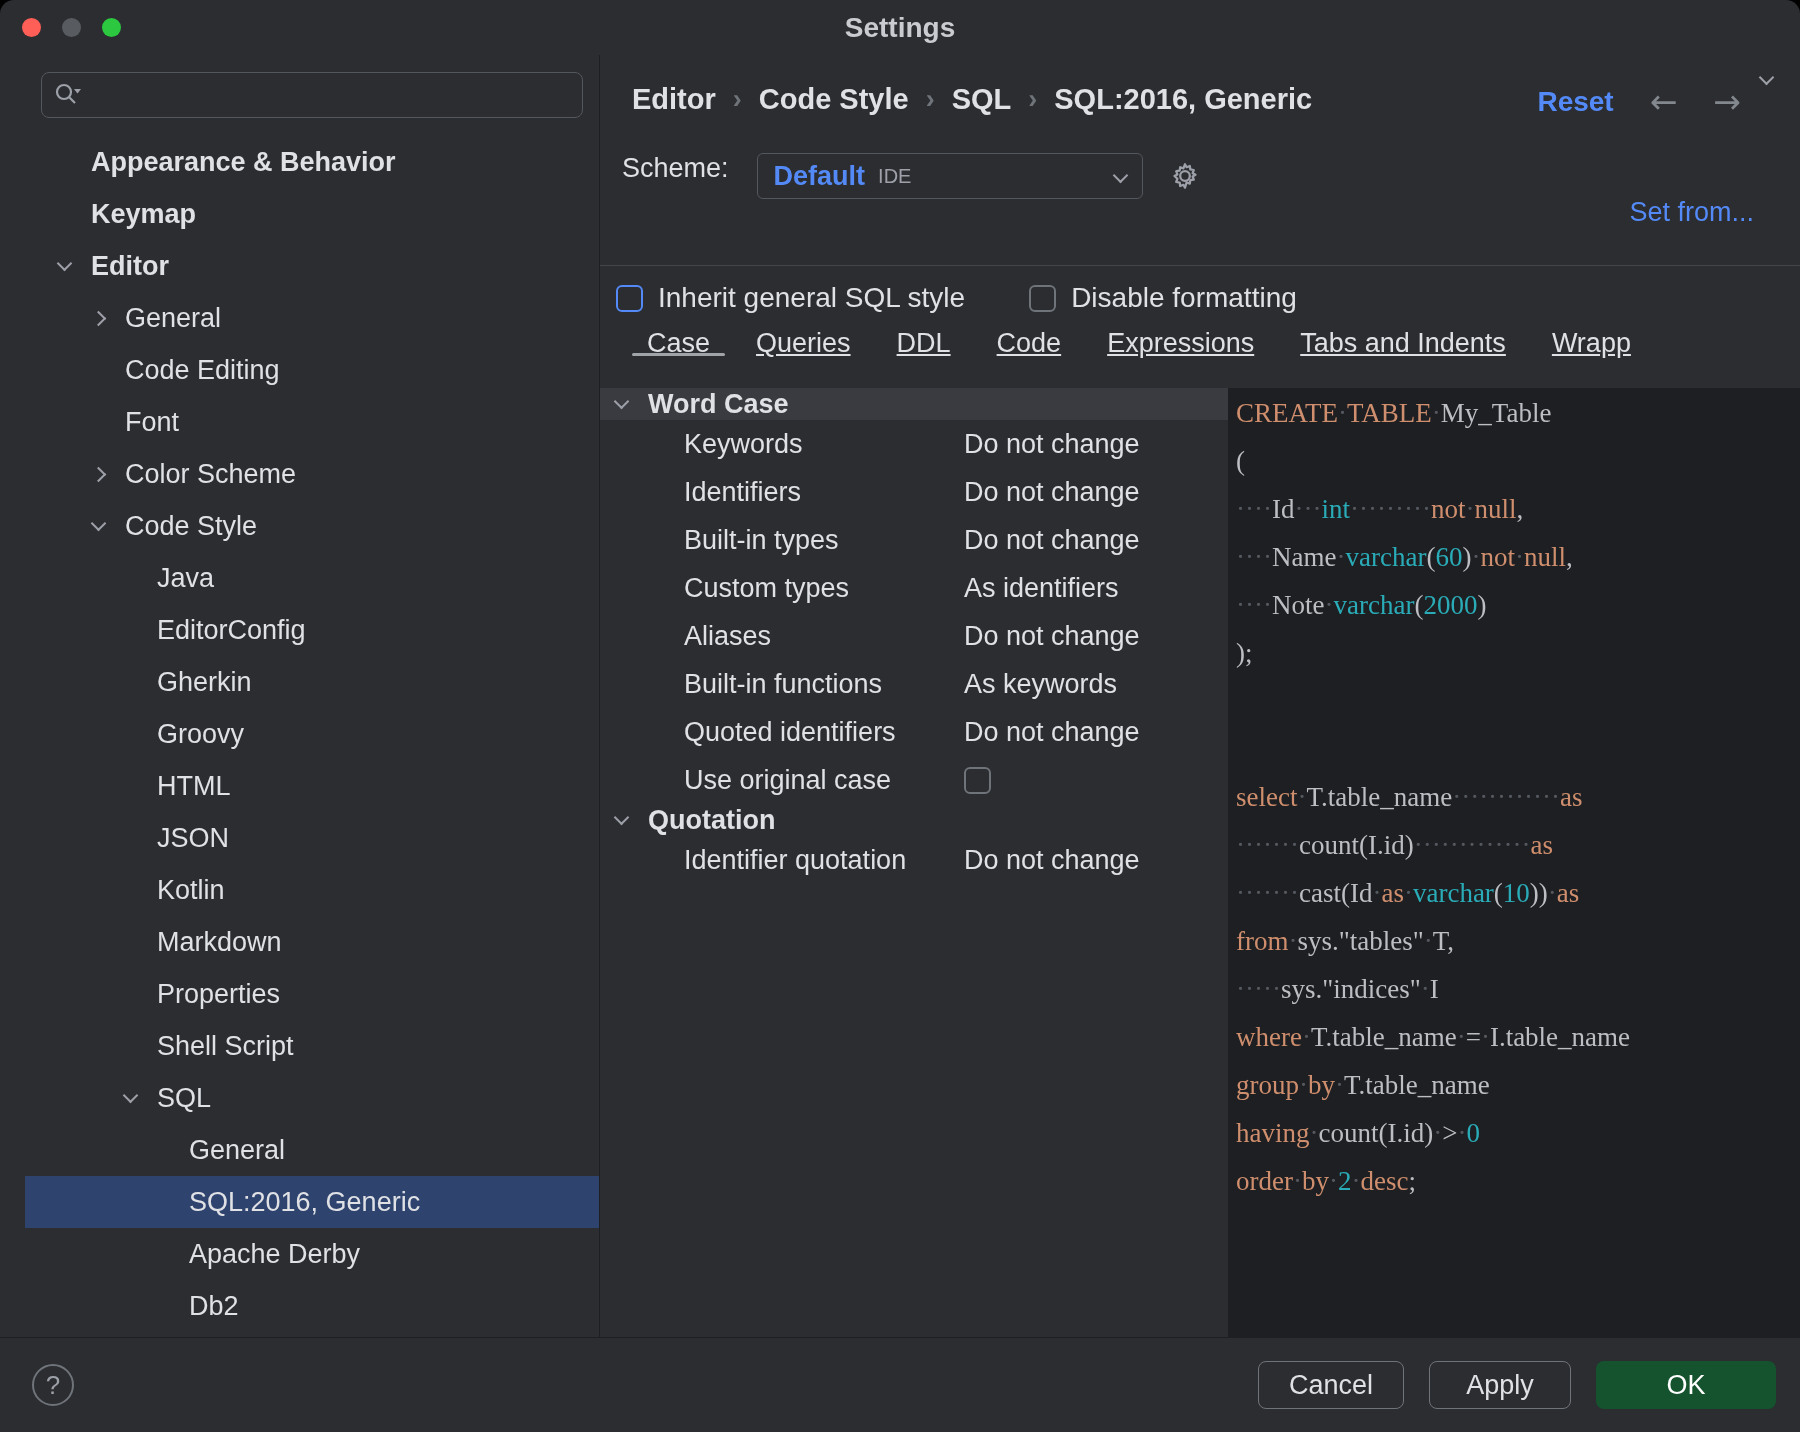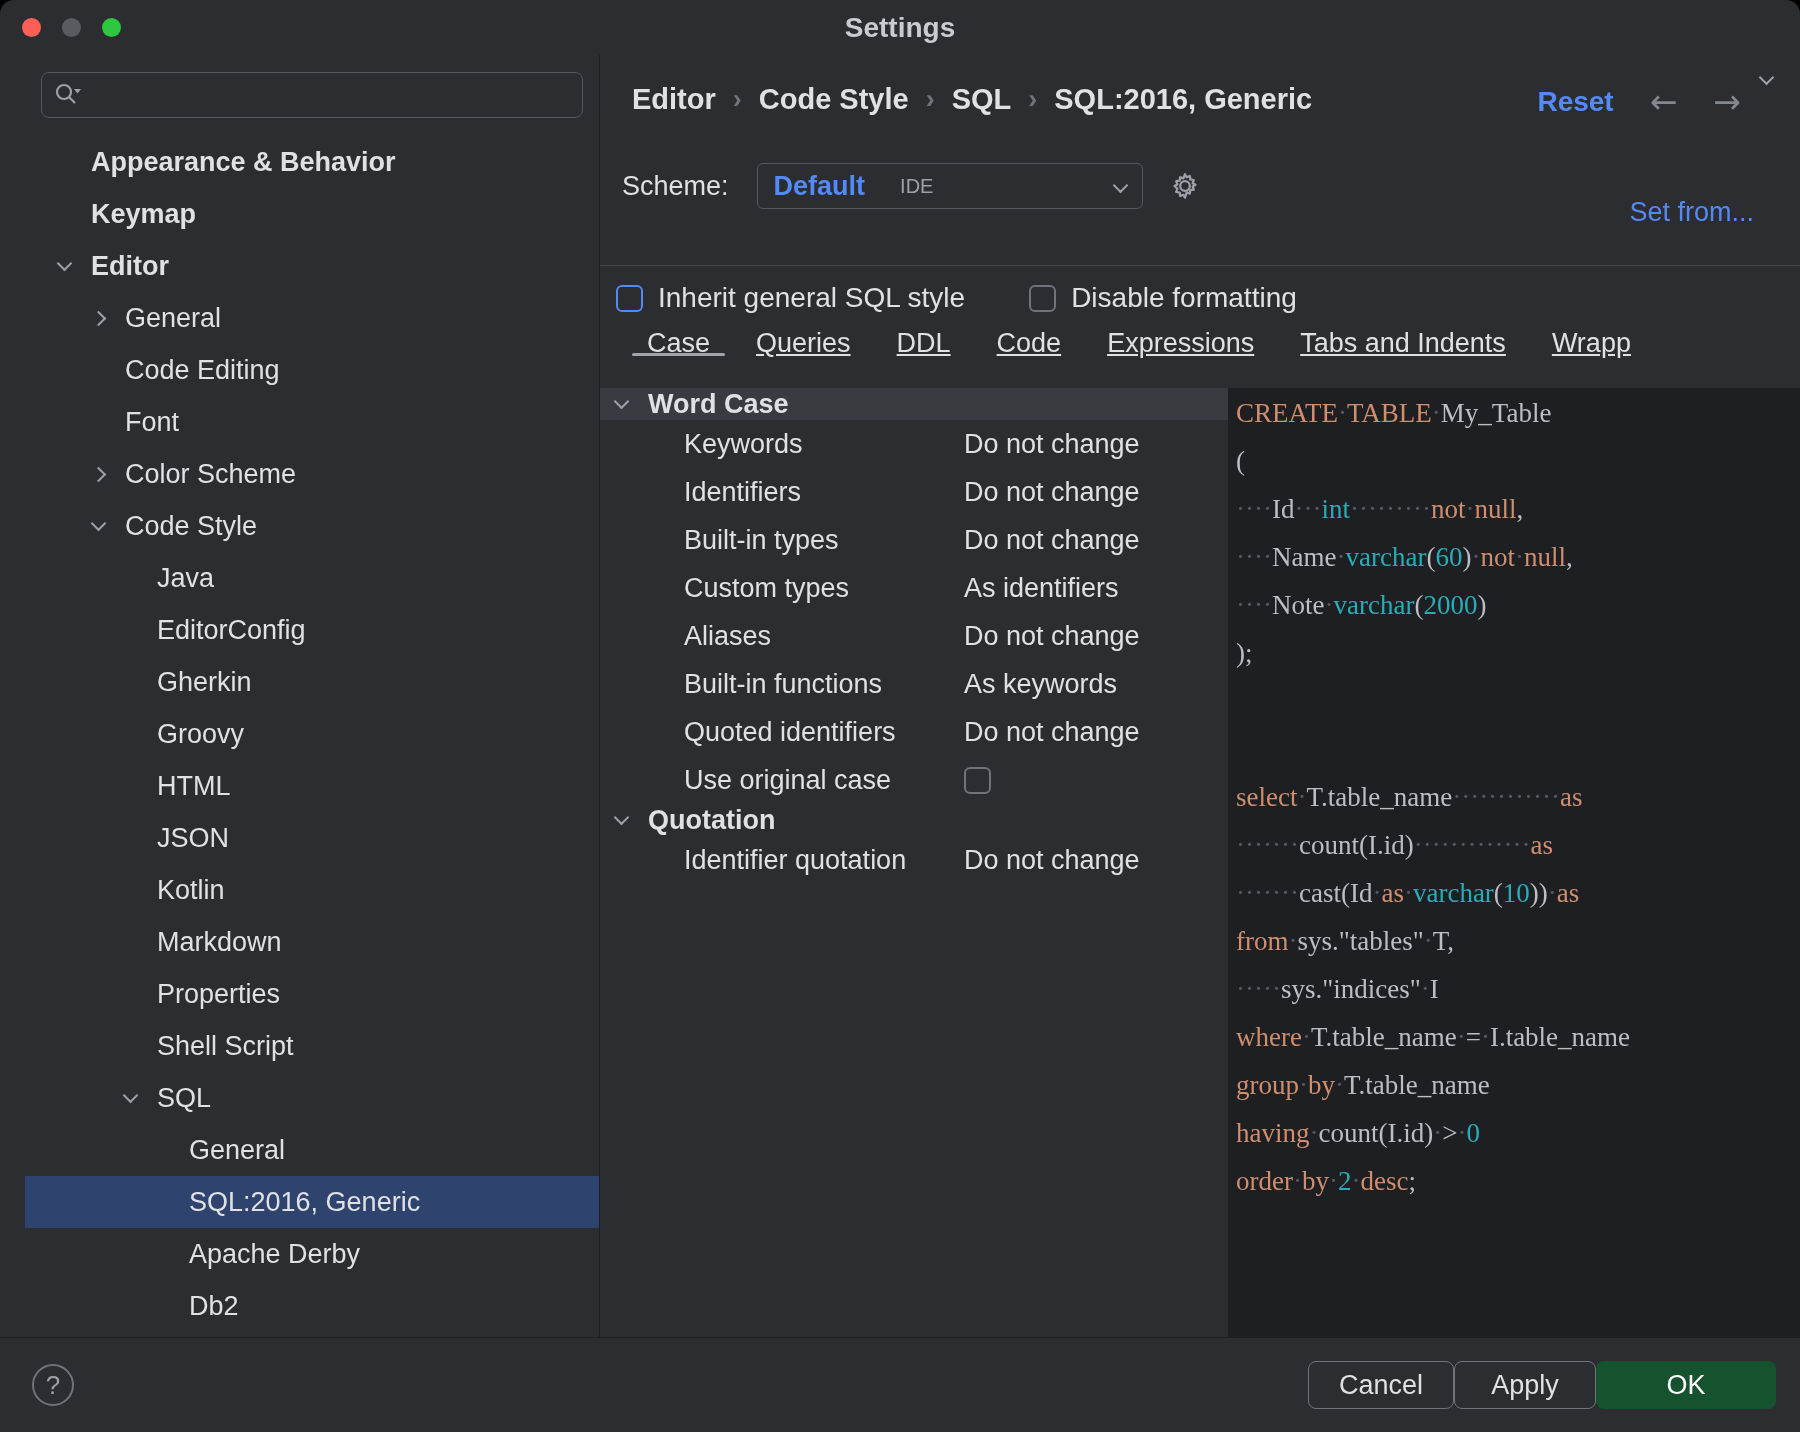--- a/index.html
+++ b/index.html
@@ -34,23 +34,23 @@
   .lvl4{padding-left:132px;}
 
   
   .content{flex:1;position:relative;background:#2B2D30;}
   .breadcrumb{position:absolute;left:32px;top:28px;font-size:29px;font-weight:bold;display:flex;align-items:center;gap:17px;}
   .crumb{color:#DFE1E5;}
   .crumb-sep{color:#6F737A;font-size:27px;}
   .header-actions{position:absolute;top:30px;right:59px;display:flex;align-items:center;gap:36px;}
   .reset{color:#548AF7;font-size:28px;font-weight:bold;}
   .nav-arrow{font-size:33px;color:#83878E;font-family:"DejaVu Sans",sans-serif;line-height:1;}
-  .scheme-row{position:absolute;top:108px;left:22px;right:0;height:46px;display:flex;align-items:center;}
+  .scheme-row{position:absolute;top:98px;left:22px;right:0;height:46px;display:flex;}
   .scheme-label{font-size:27px;margin-right:28px;}
-  .scheme-select{width:386px;height:46px;border:1.5px solid #53575E;border-radius:6px;display:flex;align-items:center;padding:0 16px;gap:22px;}
+  .scheme-select{width:386px;height:46px;border:1.5px solid #53575E;border-radius:6px;display:flex;align-items:center;padding:0 16px;}
   .scheme-select .val{color:#548AF7;font-size:27px;font-weight:bold;}
   .scheme-select .suffix{color:#9DA0A8;font-size:20px;margin-left:13px;}
   .scheme-select .sel-chev{margin-left:auto;}
   .gear{margin-left:26px;display:inline-flex;align-items:center;}
   .setfrom{position:absolute;top:142px;right:46px;color:#548AF7;font-size:27px;}
   .h-divider{position:absolute;top:210px;left:0;right:0;height:1px;background:#43454A;}
   .options-row{position:absolute;top:214px;left:16px;height:58px;display:flex;align-items:center;gap:64px;}
   .opt{display:flex;align-items:center;gap:15px;font-size:28px;}
   .checkbox{width:27px;height:27px;border-radius:6px;border:2px solid #6F737A;display:inline-block;flex:0 0 27px;}
   .checkbox.blue{border-color:#548AF7;}
@@ -72,21 +72,21 @@
   .code-line{height:48px;}
   .kw{color:#CF8E6D;}
   .ty{color:#2AACB8;}
   .num{color:#2AACB8;}
   .pl{color:#BCBEC4;}
   .dots{color:#54585F;}
 
   
   .footer{height:95px;border-top:1px solid #1E1F22;display:flex;align-items:center;padding:0 24px;background:#2B2D30;}
   .help-circle{width:42px;height:42px;border:2px solid #6F737A;border-radius:50%;display:flex;align-items:center;justify-content:center;color:#9DA0A8;font-size:26px;margin-left:8px;}
-  .footer-buttons{margin-left:auto;display:flex;align-items:center;}
+  .footer-buttons{margin-left:auto;display:flex;gap:25px;align-items:center;}
   .btn{height:48px;border-radius:8px;display:flex;align-items:center;justify-content:center;font-size:27px;cursor:default;}
   .btn.secondary{border:1.5px solid #6F737A;background:transparent;color:#DFE1E5;}
   .btn.cancel{width:146px;}
   .btn.apply{width:142px;}
   .btn.primary{background:#14532d;color:#FFFFFF;width:180px;}
 </style>
 </head>
 <body>
 
 <div class="window">

